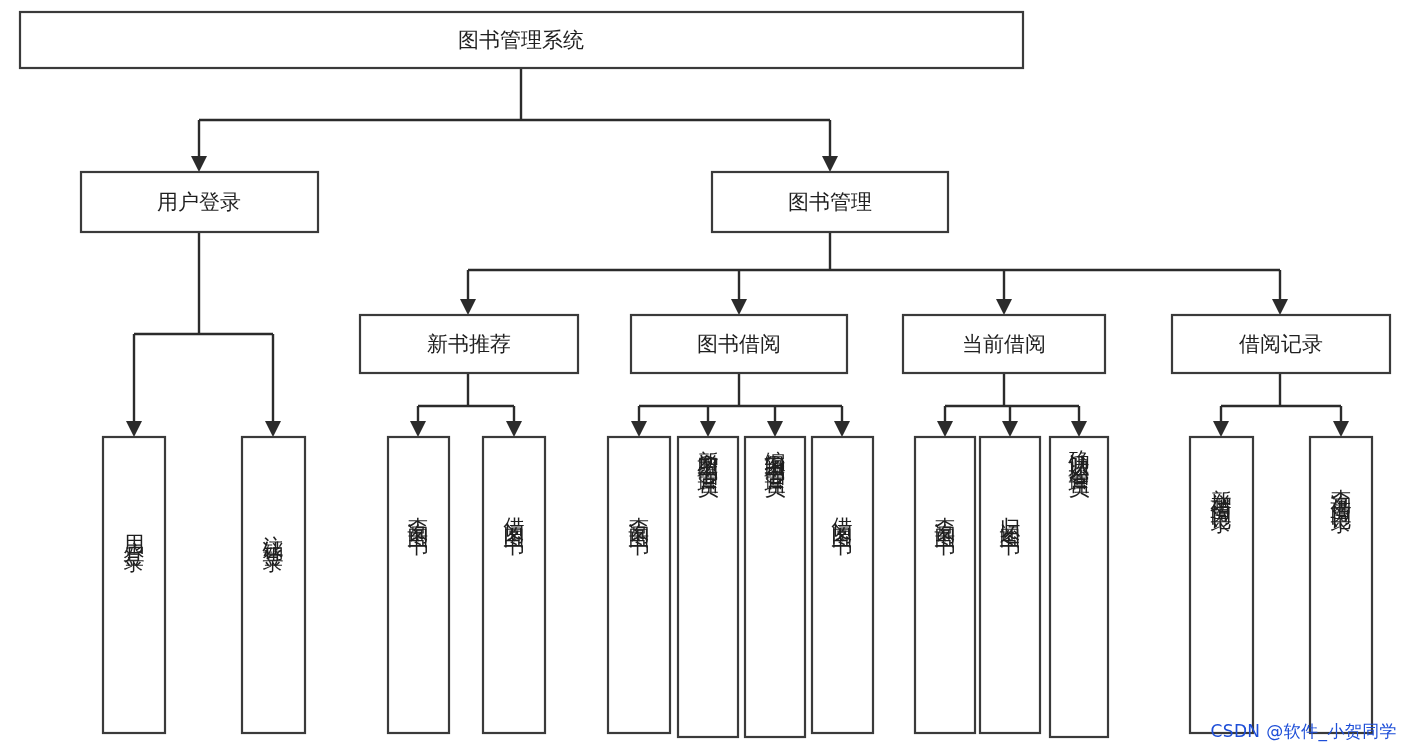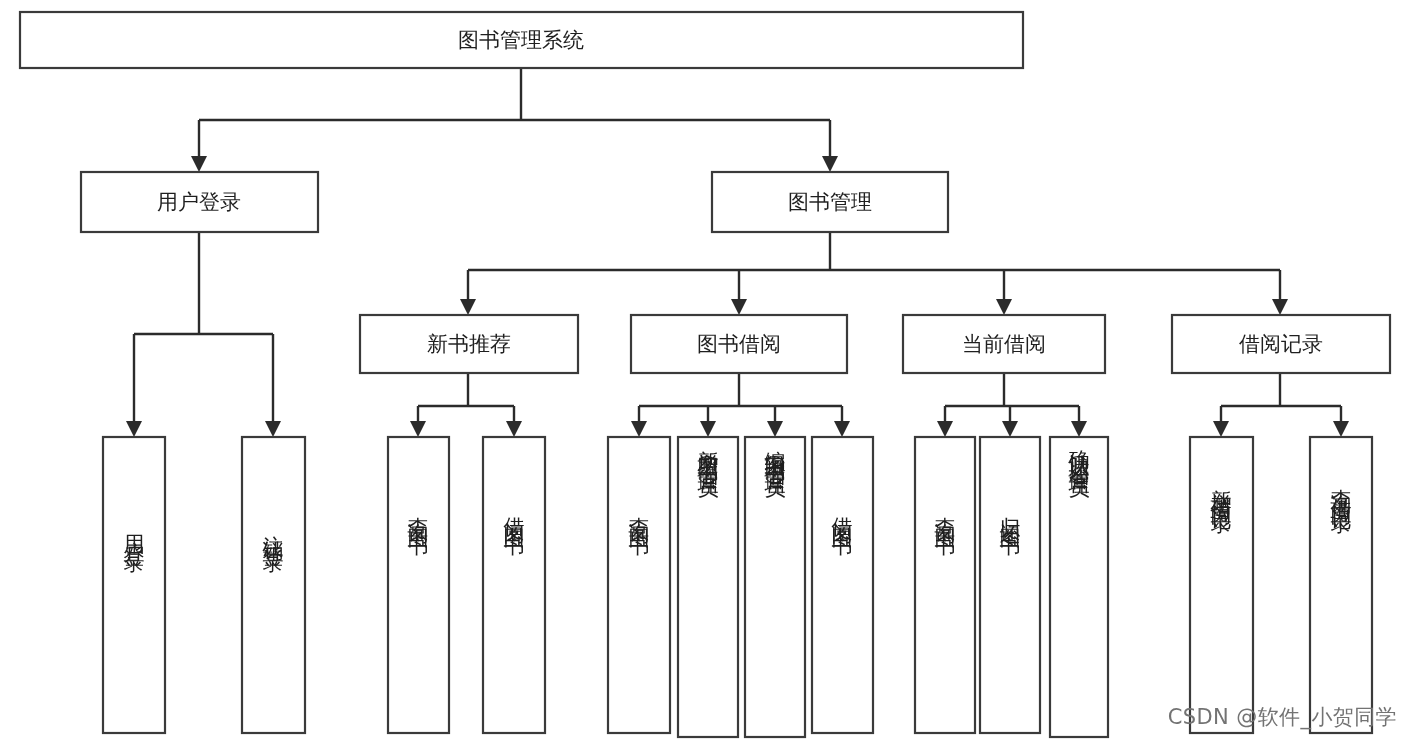--- a/index.html
+++ b/index.html
@@ -49,24 +49,24 @@
   }
   .node-label-v {
     font-family: "DejaVu Sans", "Liberation Sans", sans-serif;
     font-size: 21px;
     fill: #1f1f1f;
     text-anchor: middle;
   }
   .watermark {
     position: absolute;
     right: 8px;
-    bottom: 16px;
-    font-family: "DejaVu Sans", "Liberation Sans", sans-serif;
-    font-size: 21px;
-    color: #737373;
+    bottom: 4px;
+    font-family: "DejaVu Sans", "Liberation Sans", sans-serif;
+    font-size: 17px;
+    color: #1d4ed8;
     white-space: nowrap;
     letter-spacing: 0.4px;
     pointer-events: none;
   }
 </style>
 </head>
 <body>
 
 <div id="diagram-root">
 

